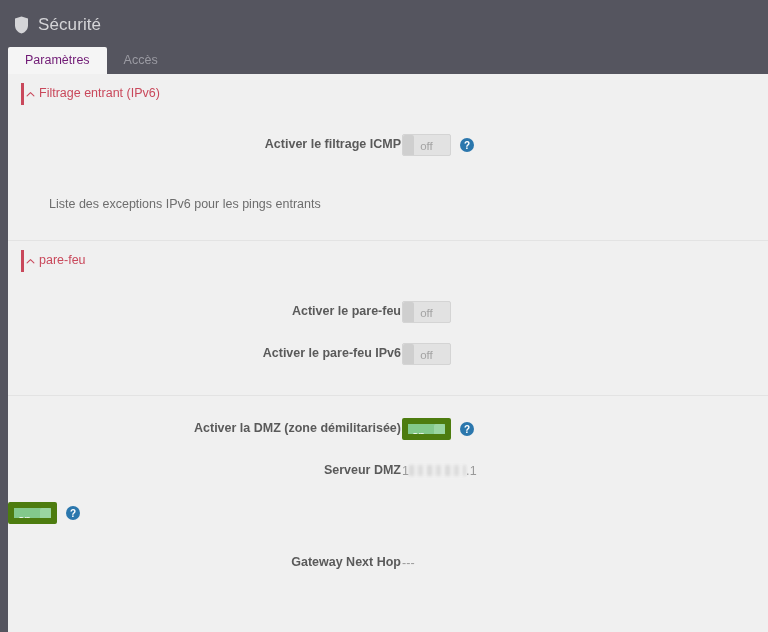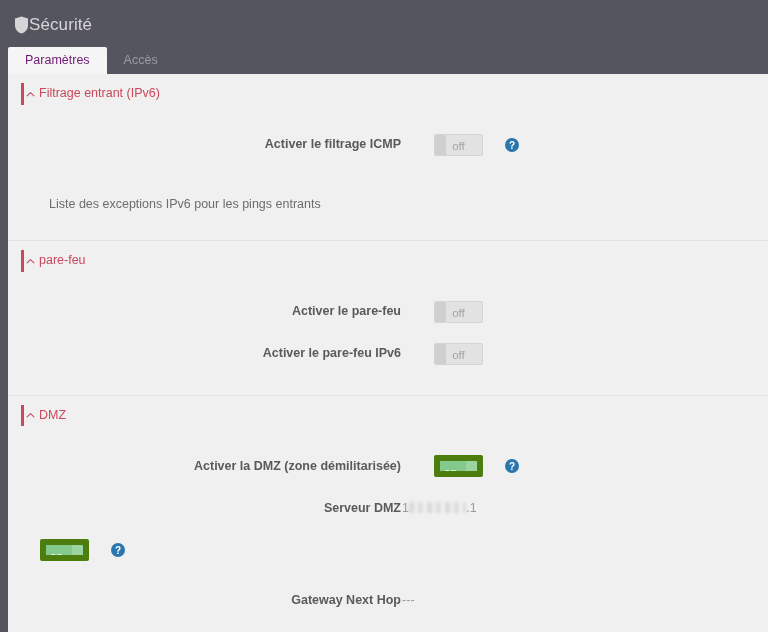--- a/index.html
+++ b/index.html
@@ -30,20 +30,21 @@
     position: absolute;
     top: 0; left: 0;
     width: 768px;
     height: 74px;
     background: #55555f;
   }
 
   .title-row {
     display: flex;
     align-items: center;
+    gap: 9px;
     padding: 9px 0 0 14px;
     height: 40px;
   }
 
   .shield-icon {
     width: 15px;
     height: 18px;
     display: block;
     flex: none;
   }
@@ -167,22 +168,21 @@
   .row-value {
     font-size: 12.5px;
     color: #9a9a9a;
     white-space: nowrap;
     letter-spacing: 0.1px;
   }
 
   .row-control {
     display: flex;
     align-items: center;
-    gap: 22px;
-    margin-left: 32px;
+    gap: 9px;
   }
 
   
   .toggle {
     position: relative;
     width: 49px;
     height: 22px;
     border-radius: 2px;
     cursor: pointer;
     user-select: none;
@@ -369,26 +369,20 @@
         </div>
       </div>
 
       <div class="spacer-md"></div>
       <div class="spacer-sm"></div>
 
     </div>
 
     <div class="section">
 
-      <div class="section-head">
-        <svg class="chevron-up" viewBox="0 0 10 10">
-          <path d="M1.2 6.6 L5 2.9 L8.8 6.6" fill="none" stroke="#c9485b" stroke-width="1.2" stroke-linecap="round" stroke-linejoin="round"></path>
-        </svg>
-        <span class="section-title">DMZ</span>
-      </div>
 
       <div class="spacer-md"></div>
 
       <div class="row">
         <div class="row-label">Activer la DMZ (zone démilitarisée)</div>
         <div class="row-control">
           <div class="toggle on">
             <span class="knob"></span>
             <span class="track-label">on</span>
           </div>

